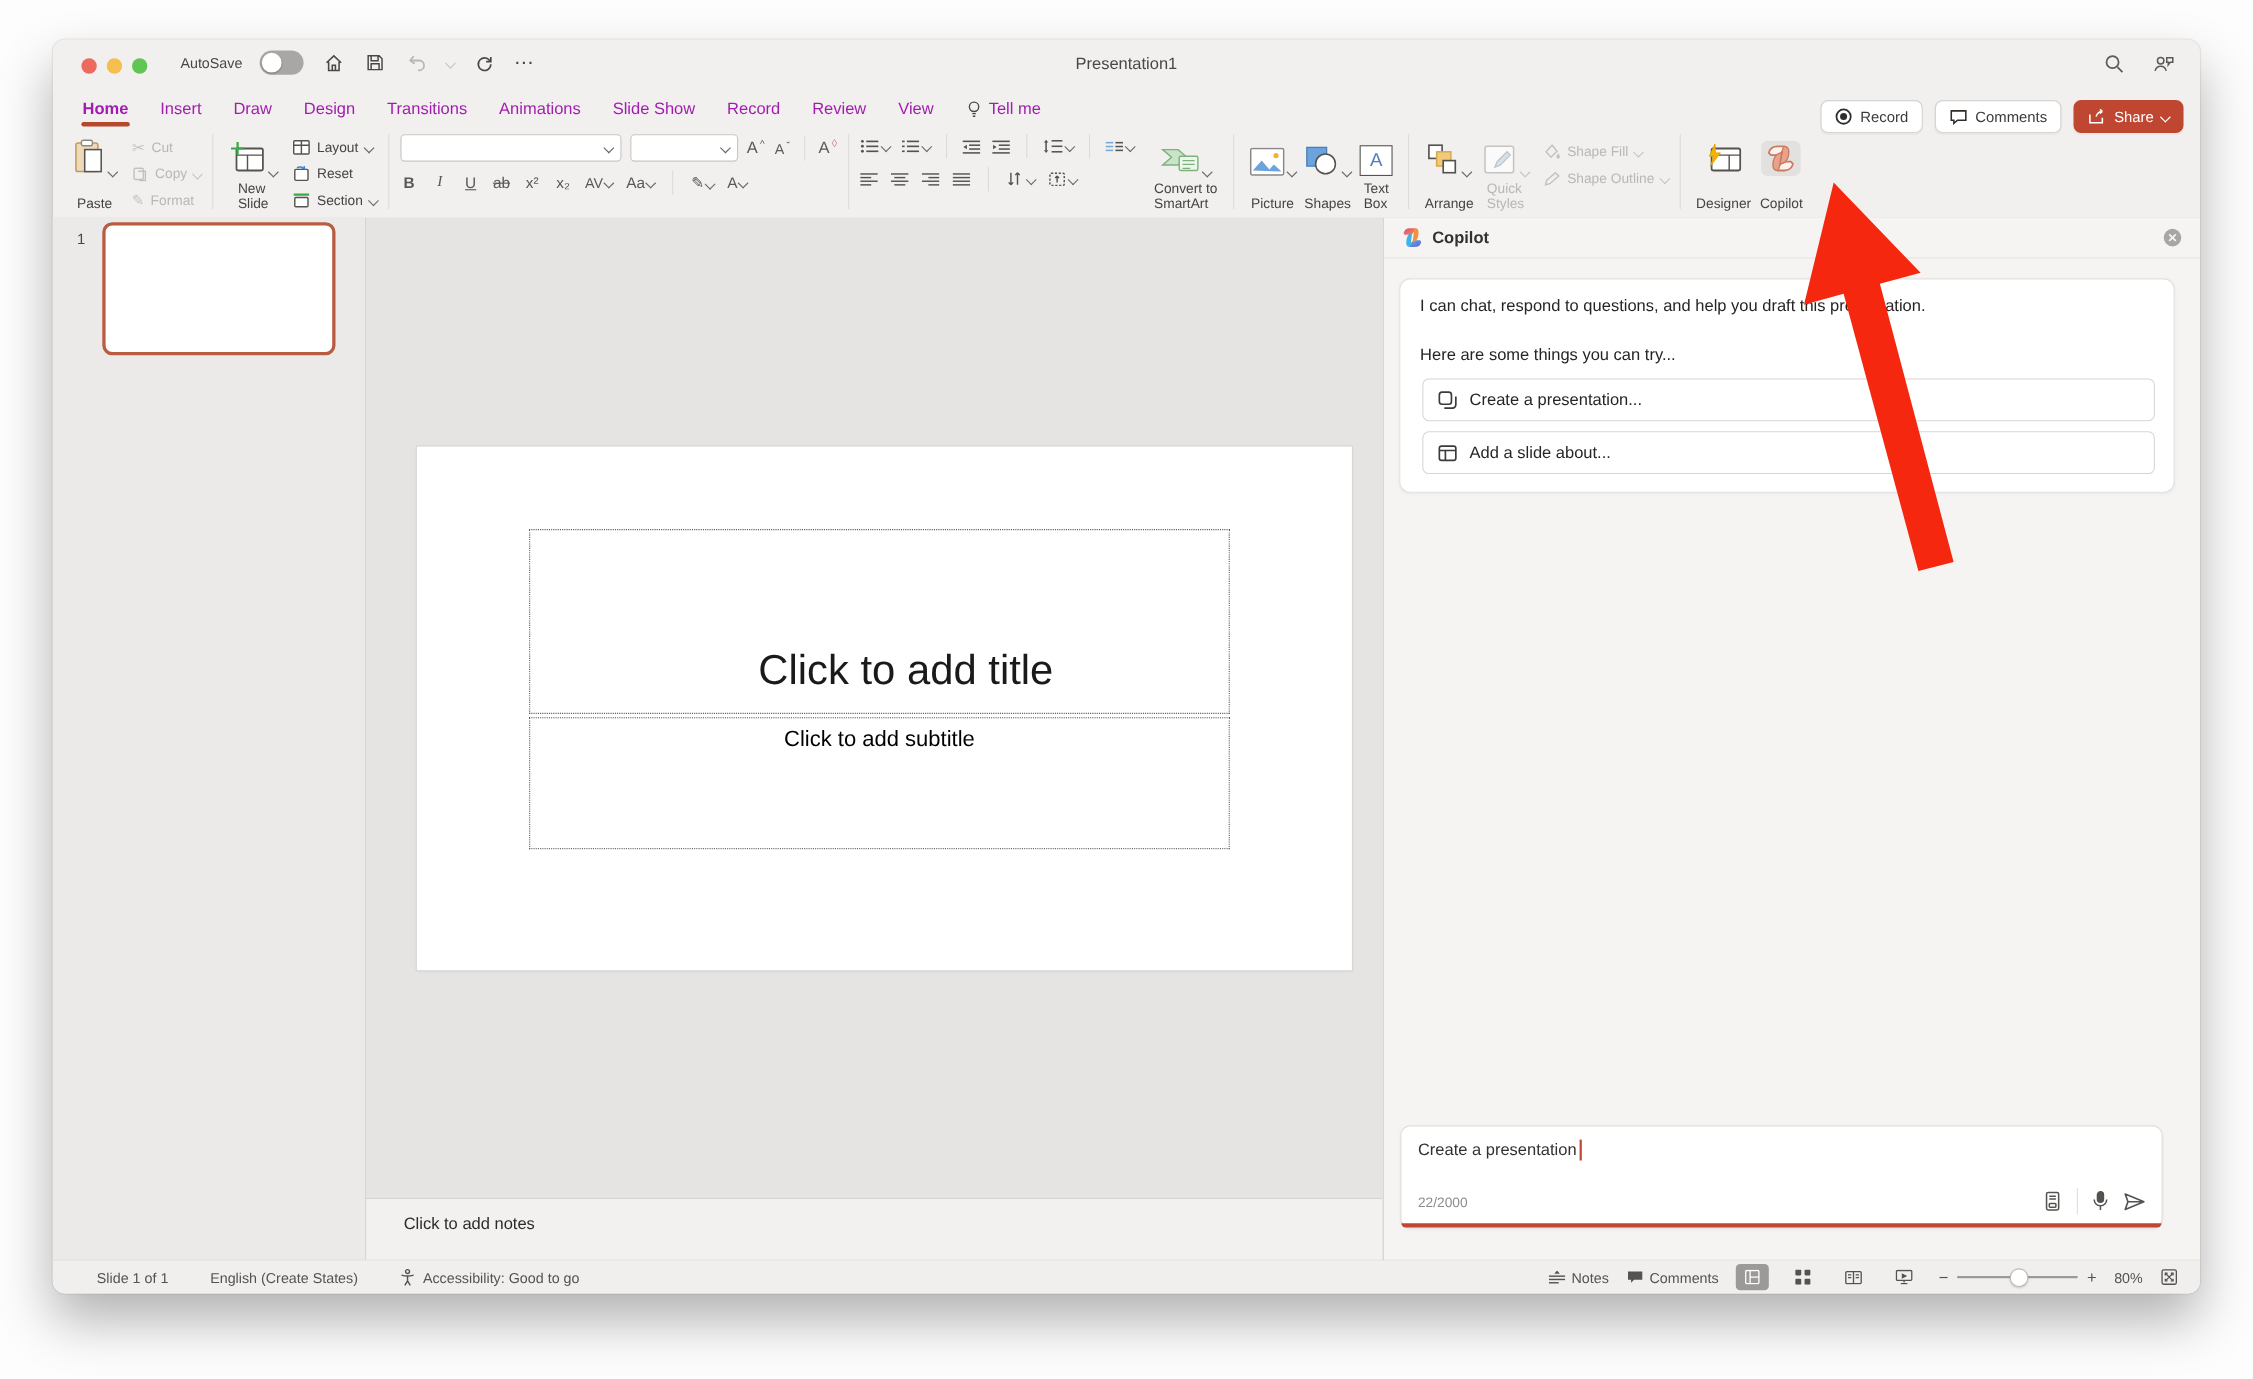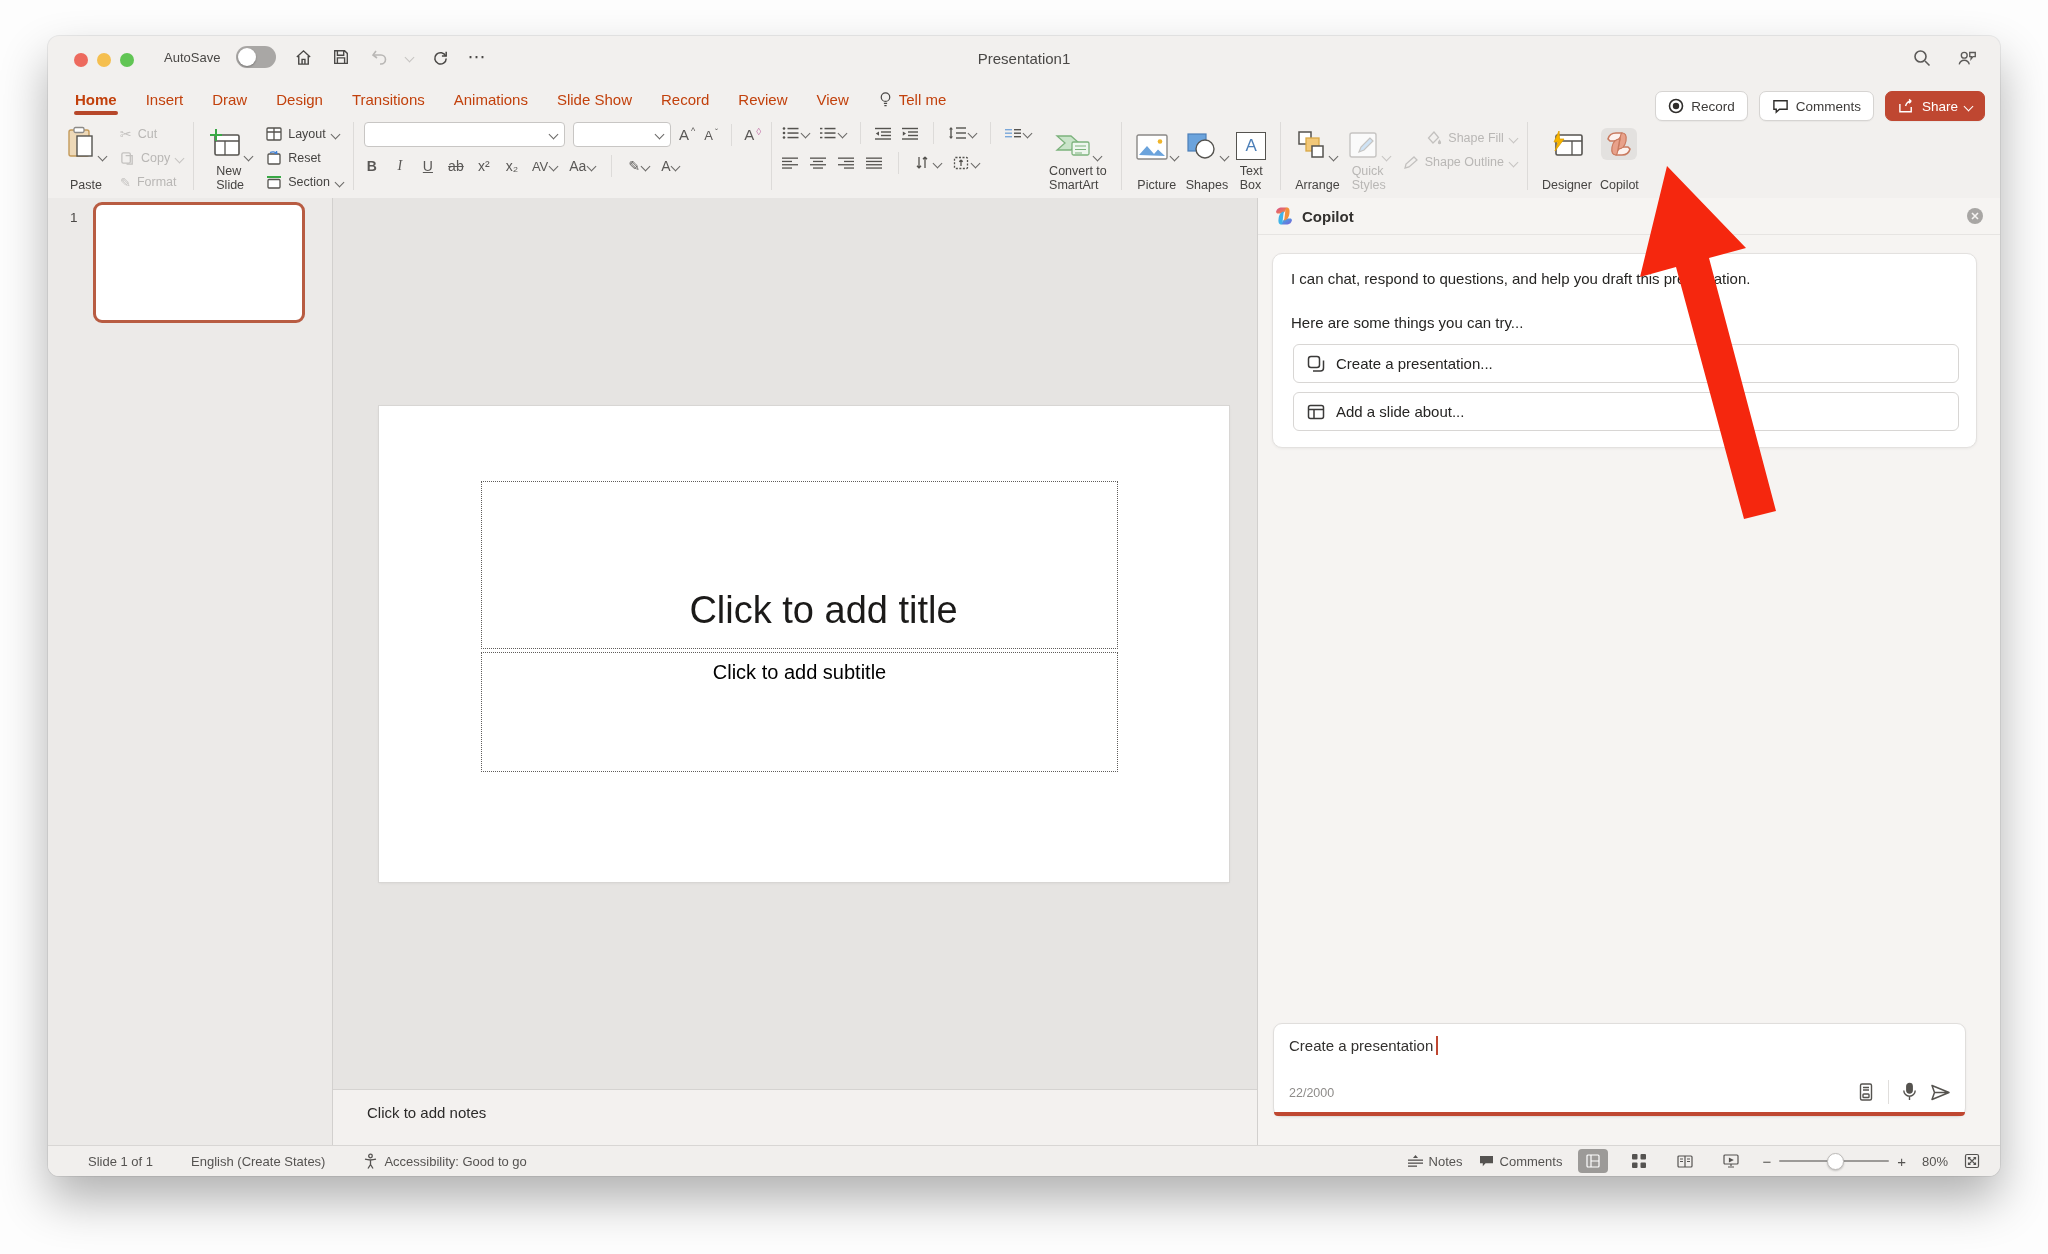--- a/index.html
+++ b/index.html
@@ -15,21 +15,21 @@
   .toggle{width:40px;height:22px;border-radius:11px;background:#a9a7a5;position:relative;}
   .toggle .knob{position:absolute;left:2px;top:2px;width:18px;height:18px;border-radius:50%;background:#fff;box-shadow:0 1px 2px rgba(0,0,0,.3);}
   .tbicon{width:22px;height:22px;display:flex;align-items:center;justify-content:center;color:#4a4846;}
   .tbicon svg{display:block}
   .tbicon.dis{color:#b9b7b5;}
   .more-glyph{font-size:18px;color:#4a4846;letter-spacing:1px;}
   .doc-title{position:absolute;left:0;right:0;top:14px;text-align:center;font-size:15px;color:#4a4846;}
   .tb-right{position:absolute;right:22px;top:12px;display:flex;gap:24px;color:#5c5a58;}
   
   .tabs{position:absolute;left:26px;top:48px;height:30px;display:flex;gap:27px;align-items:center;}
-  .tab{font-size:15px;color:#c2410c;position:relative;padding:2px 1px;cursor:default;white-space:nowrap;display:flex;align-items:center;gap:6px;}
+  .tab{font-size:15px;color:#a21caf;position:relative;padding:2px 1px;cursor:default;white-space:nowrap;display:flex;align-items:center;gap:6px;}
   .tab.active{font-weight:700;}
   .tab.active::after{content:"";position:absolute;left:0;right:0;bottom:-5px;height:3.5px;border-radius:2px;background:#b7472a;}
   .top-actions{position:absolute;right:15px;top:55px;display:flex;gap:11px;align-items:center;}
   .pill{height:28px;border-radius:7px;background:#fff;border:1px solid #d6d4d2;display:flex;align-items:center;gap:7px;padding:0 12px;font-size:13.5px;color:#3d3b39;box-shadow:0 1px 1px rgba(0,0,0,.04);}
   .pill.share{background:#bf4731;border-color:#bf4731;color:#fff;}
   
   .ribbon{position:absolute;left:0;right:0;top:78px;height:84px;border-bottom:1px solid #d5d3d1;display:flex;align-items:stretch;padding:0 0 0 14px;}
   .rdiv{width:1px;background:#dddbd9;margin:8px 10px;}
   .rgroup{display:flex;align-items:flex-start;padding-top:6px;}
   .bigbtn{display:flex;flex-direction:column;align-items:center;justify-content:space-between;height:70px;padding:2px 4px;}
@@ -568,21 +568,21 @@
         <div class="iconrow">
           <svg class="icon" width="32" height="30" viewBox="0 0 32 30">
               <rect x="2" y="3" width="26" height="24" rx="2" fill="#fafafa" stroke="#c6c4c2" stroke-width="1.4"></rect>
               <path d="m22 8-9 9-2 5 5-2 9-9z" fill="#cfe3f5" stroke="#c6c4c2" stroke-width="1.2"></path>
             </svg>
           <span class="chv dis"></span>
         </div>
         <span class="lbl graylbl">Quick
 Styles</span>
       </div>
-      <div class="smallcol" style="padding-top:8px;align-items:flex-end;">
+      <div class="smallcol" style="padding-top:8px;">
         <div class="smallrow dis">
           <svg class="icon" width="15" height="14" viewBox="0 0 15 14" fill="none" stroke="#c3c1bf" stroke-width="1.3">
               <path d="M7 1 1.5 7 6 12l5.5-5.5L7 1z"></path>
               <path d="M12.5 9.5c1 1.6 1.6 2.7 0 3-1.6-.3-1-1.4 0-3z" fill="#c3c1bf"></path>
             </svg>
           <span>Shape Fill</span>
             <span class="chv dis"></span>
         </div>
         <div class="smallrow dis">
           <svg class="icon" width="15" height="14" viewBox="0 0 15 14" fill="none" stroke="#c3c1bf" stroke-width="1.3">

